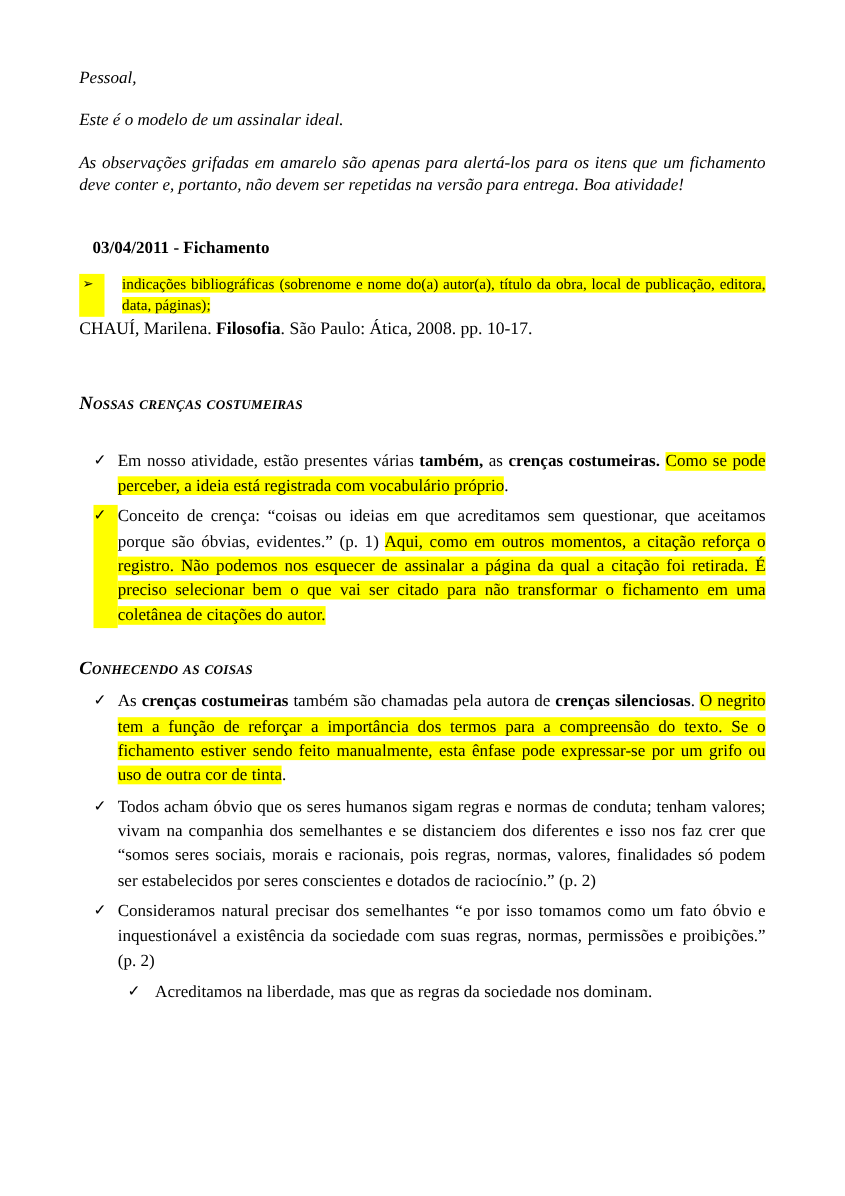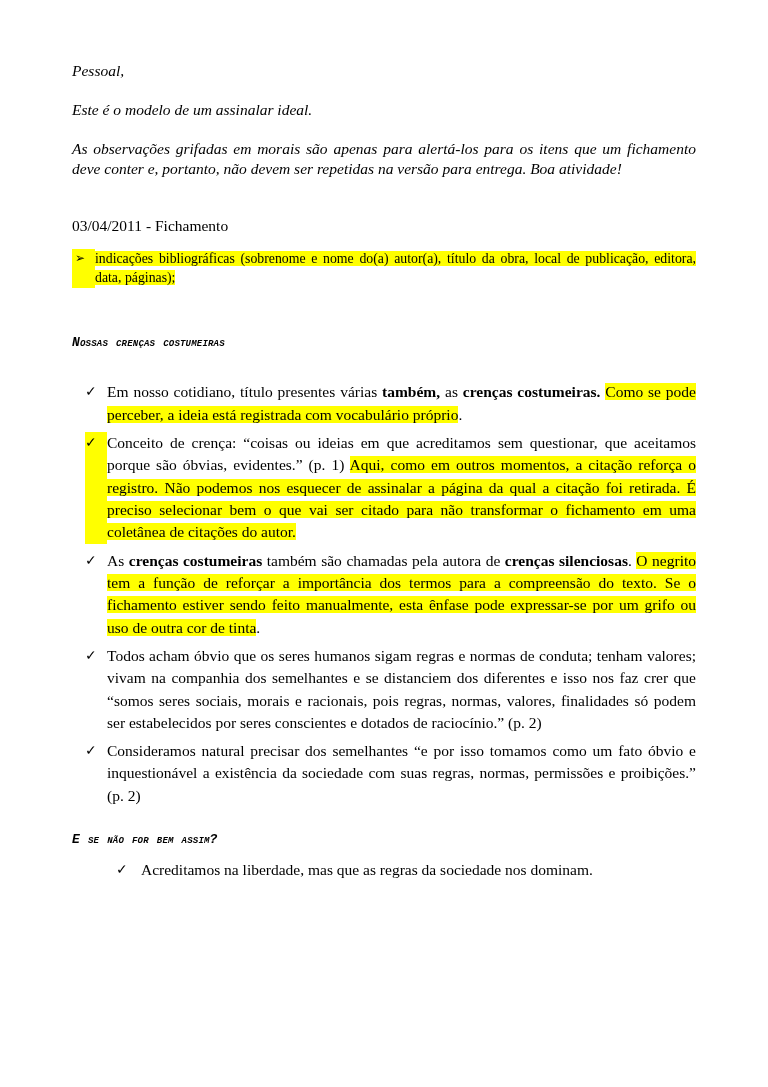--- a/index.html
+++ b/index.html
@@ -11,34 +11,34 @@
     font-family:"Liberation Serif","DejaVu Serif",serif;
     font-size:15.5px;
   }
   .page { width:768px; height:1087px; padding:61px 72px 0 72px; }
 
   
   .intro { font-style:italic; margin:0 0 19px 0; line-height:1.3; }
   .intro.just { text-align:justify; }
 
   
-  .date-line { margin:36px 0 0 0; line-height:1.3; }
+  .date-line { margin:36px 0 0 12px; line-height:1.3;font-weight:bold; }
 
   
   .arrow-item { display:flex; margin:13px 0 0 0; font-size:13.8px; line-height:1.42; }
   .arrow-col { width:23px; flex-shrink:0; font-size:12px; padding-left:3px; line-height:1.6; }
-  .arrow-text { flex:1; text-align:justify; }
+  .arrow-text { flex:1; text-align:justify;margin-left:16px; }
 
   
   .biblio-ref { margin:1px 0 0 0; line-height:1.35; font-size:16px; }
 
   
   .sec-heading {
     font-weight:bold; font-style:italic; font-variant:small-caps;
-    font-size:13px; letter-spacing:.2px; line-height:1.2; margin:0;font-family:Liberation Mono, monospace;
+    font-size:17px; letter-spacing:.2px; line-height:1.2; margin:0;
   }
   .h1 { margin:47px 0 31px 0; }
   .h2 { margin:27px 0 9px 0; }
   .h3 { margin:25px 0 11px 0; }
 
   
   .check-item { display:flex; margin:0 0 6px 0; line-height:1.44; }
   .check-col { width:22px; margin-left:13px; flex-shrink:0; font-size:14px; line-height:1.6; }
   .check-item.deep .check-col { margin-left:44px; width:25px; }
   .check-text { flex:1; text-align:justify; }
@@ -46,58 +46,59 @@
   .b { font-weight:bold; }
   .hl { background:var(--hl); }
 </style>
 </head>
 <body>
 
 <div class="page">
 
   <p class="intro">Pessoal,</p>
   <p class="intro">Este é o modelo de um assinalar ideal.</p>
-  <p class="intro just">As observações grifadas em morais são apenas para alertá-los para os itens que um fichamento deve conter e, portanto, não devem ser repetidas na versão para entrega. Boa atividade!</p>
+  <p class="intro just">As observações grifadas em amarelo são apenas para alertá-los para os itens que um fichamento deve conter e, portanto, não devem ser repetidas na versão para entrega. Boa atividade!</p>
 
   <p class="date-line">03/04/2011 - Fichamento</p>
 
   <div class="arrow-item">
     <span class="arrow-col hl">➢</span>
     <span class="arrow-text"><span class="hl">indicações bibliográficas (sobrenome e nome do(a) autor(a), título da obra, local de publicação, editora, data, páginas);</span></span>
   </div>
 
+  <p class="biblio-ref"><span>CHAUÍ, Marilena. </span><span class="b">Filosofia</span><span>. São Paulo: Ática, 2008. pp. 10-17.</span></p>
 
   <h2 class="sec-heading h1">Nossas crenças costumeiras</h2>
 
   <div class="check-item">
     <span class="check-col">✓</span>
-    <span class="check-text"><span>Em nosso cotidiano, título presentes várias </span><span class="b">também,</span><span> as </span><span class="b">crenças costumeiras.</span><span> </span><span class="hl">Como se pode perceber, a ideia está registrada com vocabulário próprio</span><span>.</span></span>
+    <span class="check-text"><span>Em nosso atividade, estão presentes várias </span><span class="b">também,</span><span> as </span><span class="b">crenças costumeiras.</span><span> </span><span class="hl">Como se pode perceber, a ideia está registrada com vocabulário próprio</span><span>.</span></span>
   </div>
 
   <div class="check-item">
     <span class="check-col hl">✓</span>
     <span class="check-text"><span>Conceito de crença: “coisas ou ideias em que acreditamos sem questionar, que aceitamos porque são óbvias, evidentes.” (p. 1) </span><span class="hl">Aqui, como em outros momentos, a citação reforça o registro. Não podemos nos esquecer de assinalar a página da qual a citação foi retirada. É preciso selecionar bem o que vai ser citado para não transformar o fichamento em uma coletânea de citações do autor.</span></span>
   </div>
 
+  <h2 class="sec-heading h2">Conhecendo as coisas</h2>
 
   <div class="check-item">
     <span class="check-col">✓</span>
     <span class="check-text"><span>As </span><span class="b">crenças costumeiras</span><span> também são chamadas pela autora de </span><span class="b">crenças silenciosas</span><span>. </span><span class="hl">O negrito tem a função de reforçar a importância dos termos para a compreensão do texto. Se o fichamento estiver sendo feito manualmente, esta ênfase pode expressar-se por um grifo ou uso de outra cor de tinta</span><span>.</span></span>
   </div>
 
   <div class="check-item">
     <span class="check-col">✓</span>
     <span class="check-text"><span>Todos acham óbvio que os seres humanos sigam regras e normas de conduta; tenham valores; vivam na companhia dos semelhantes e se distanciem dos diferentes e isso nos faz crer que “somos seres sociais, morais e racionais, pois regras, normas, valores, finalidades só podem ser estabelecidos por seres conscientes e dotados de raciocínio.” (p. 2)</span></span>
   </div>
 
   <div class="check-item">
     <span class="check-col">✓</span>
     <span class="check-text"><span>Consideramos natural precisar dos semelhantes “e por isso tomamos como um fato óbvio e inquestionável a existência da sociedade com suas regras, normas, permissões e proibições.” (p. 2)</span></span>
   </div>
 
-  <h2 class="sec-heading h3">E se não for bem assim?</h2>
 
   <div class="check-item deep">
     <span class="check-col">✓</span>
     <span class="check-text"><span>Acreditamos na liberdade, mas que as regras da sociedade nos dominam.</span></span>
   </div>
 
 </div>
 
 </body></html>

